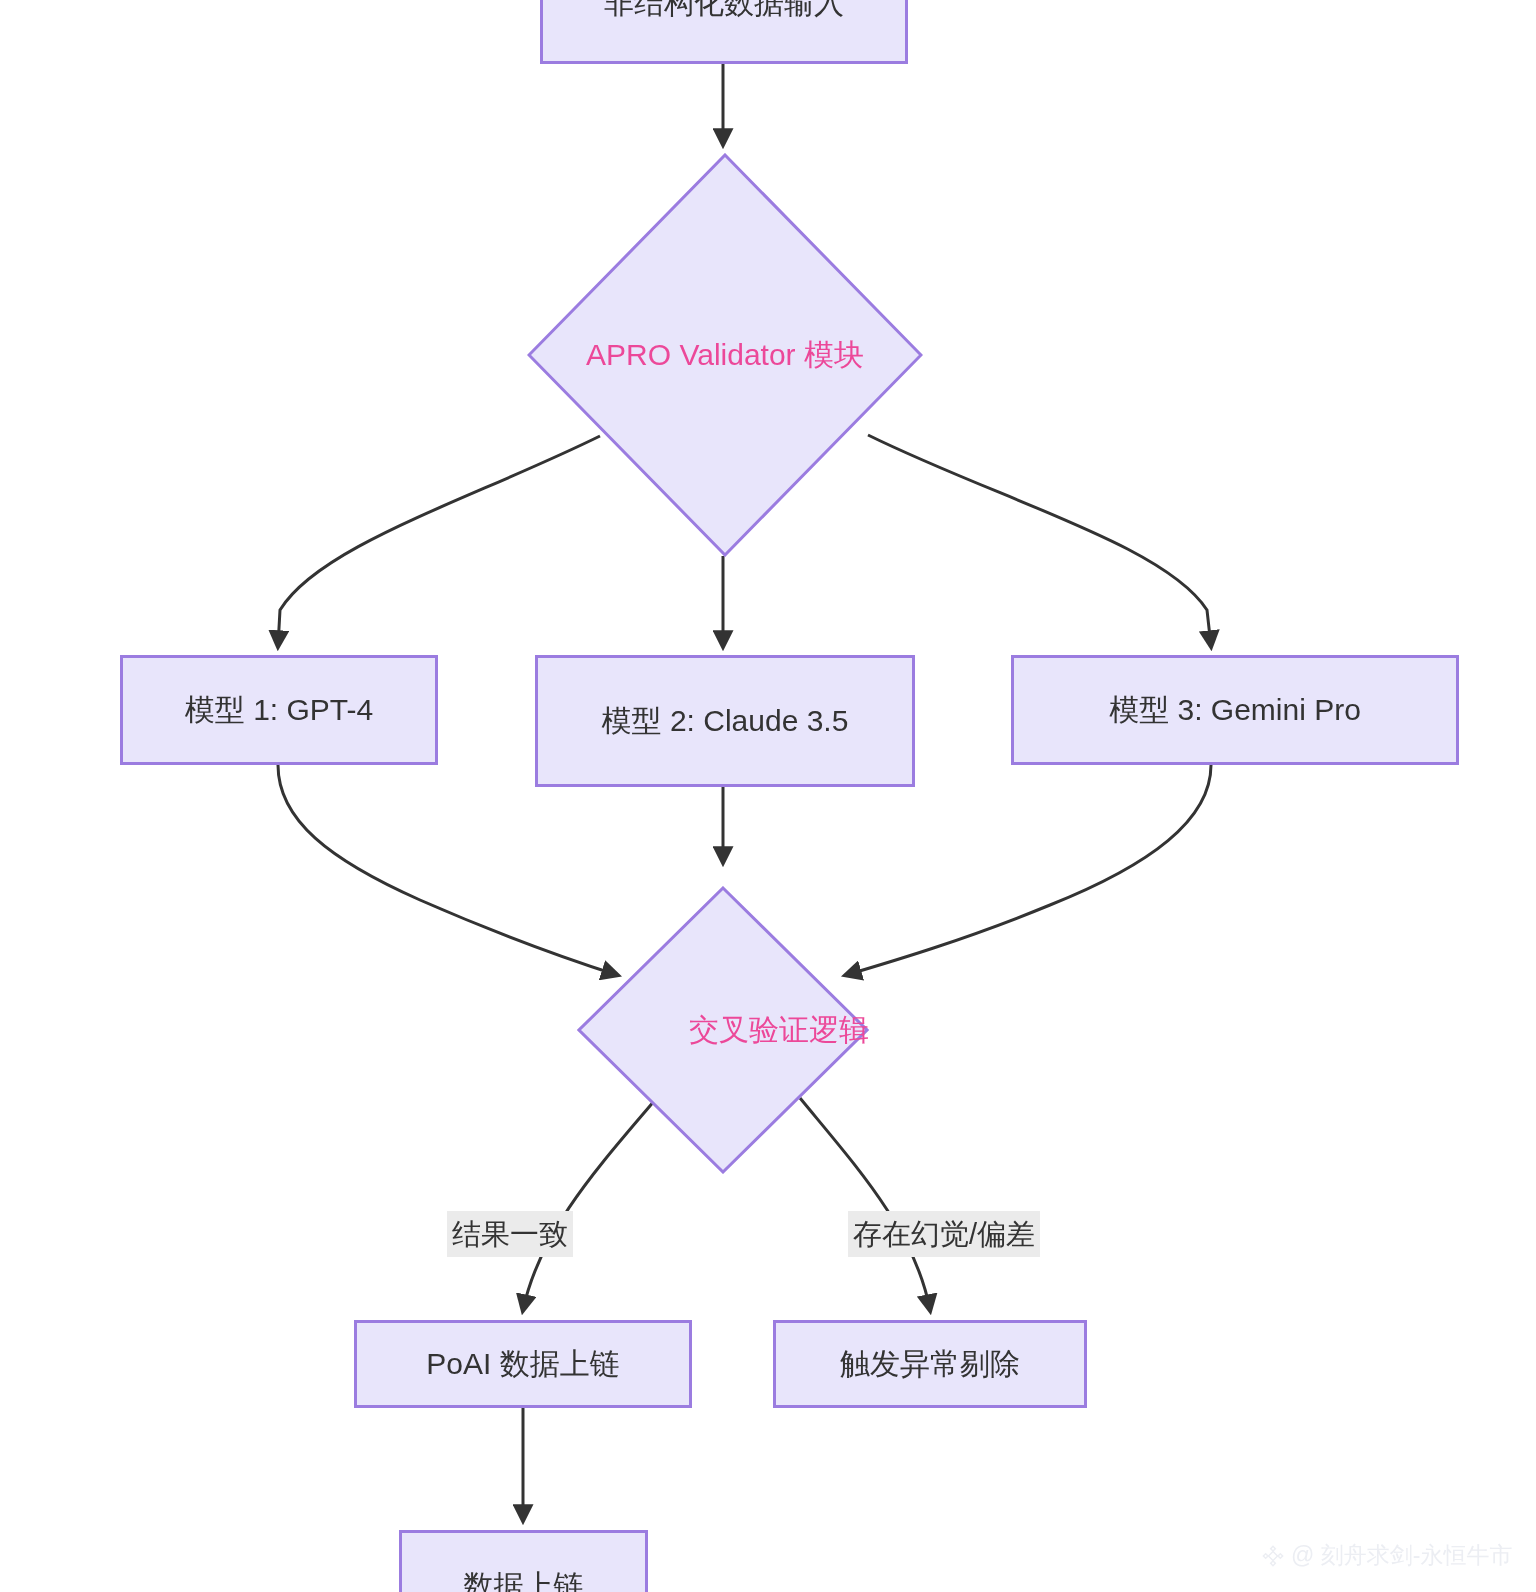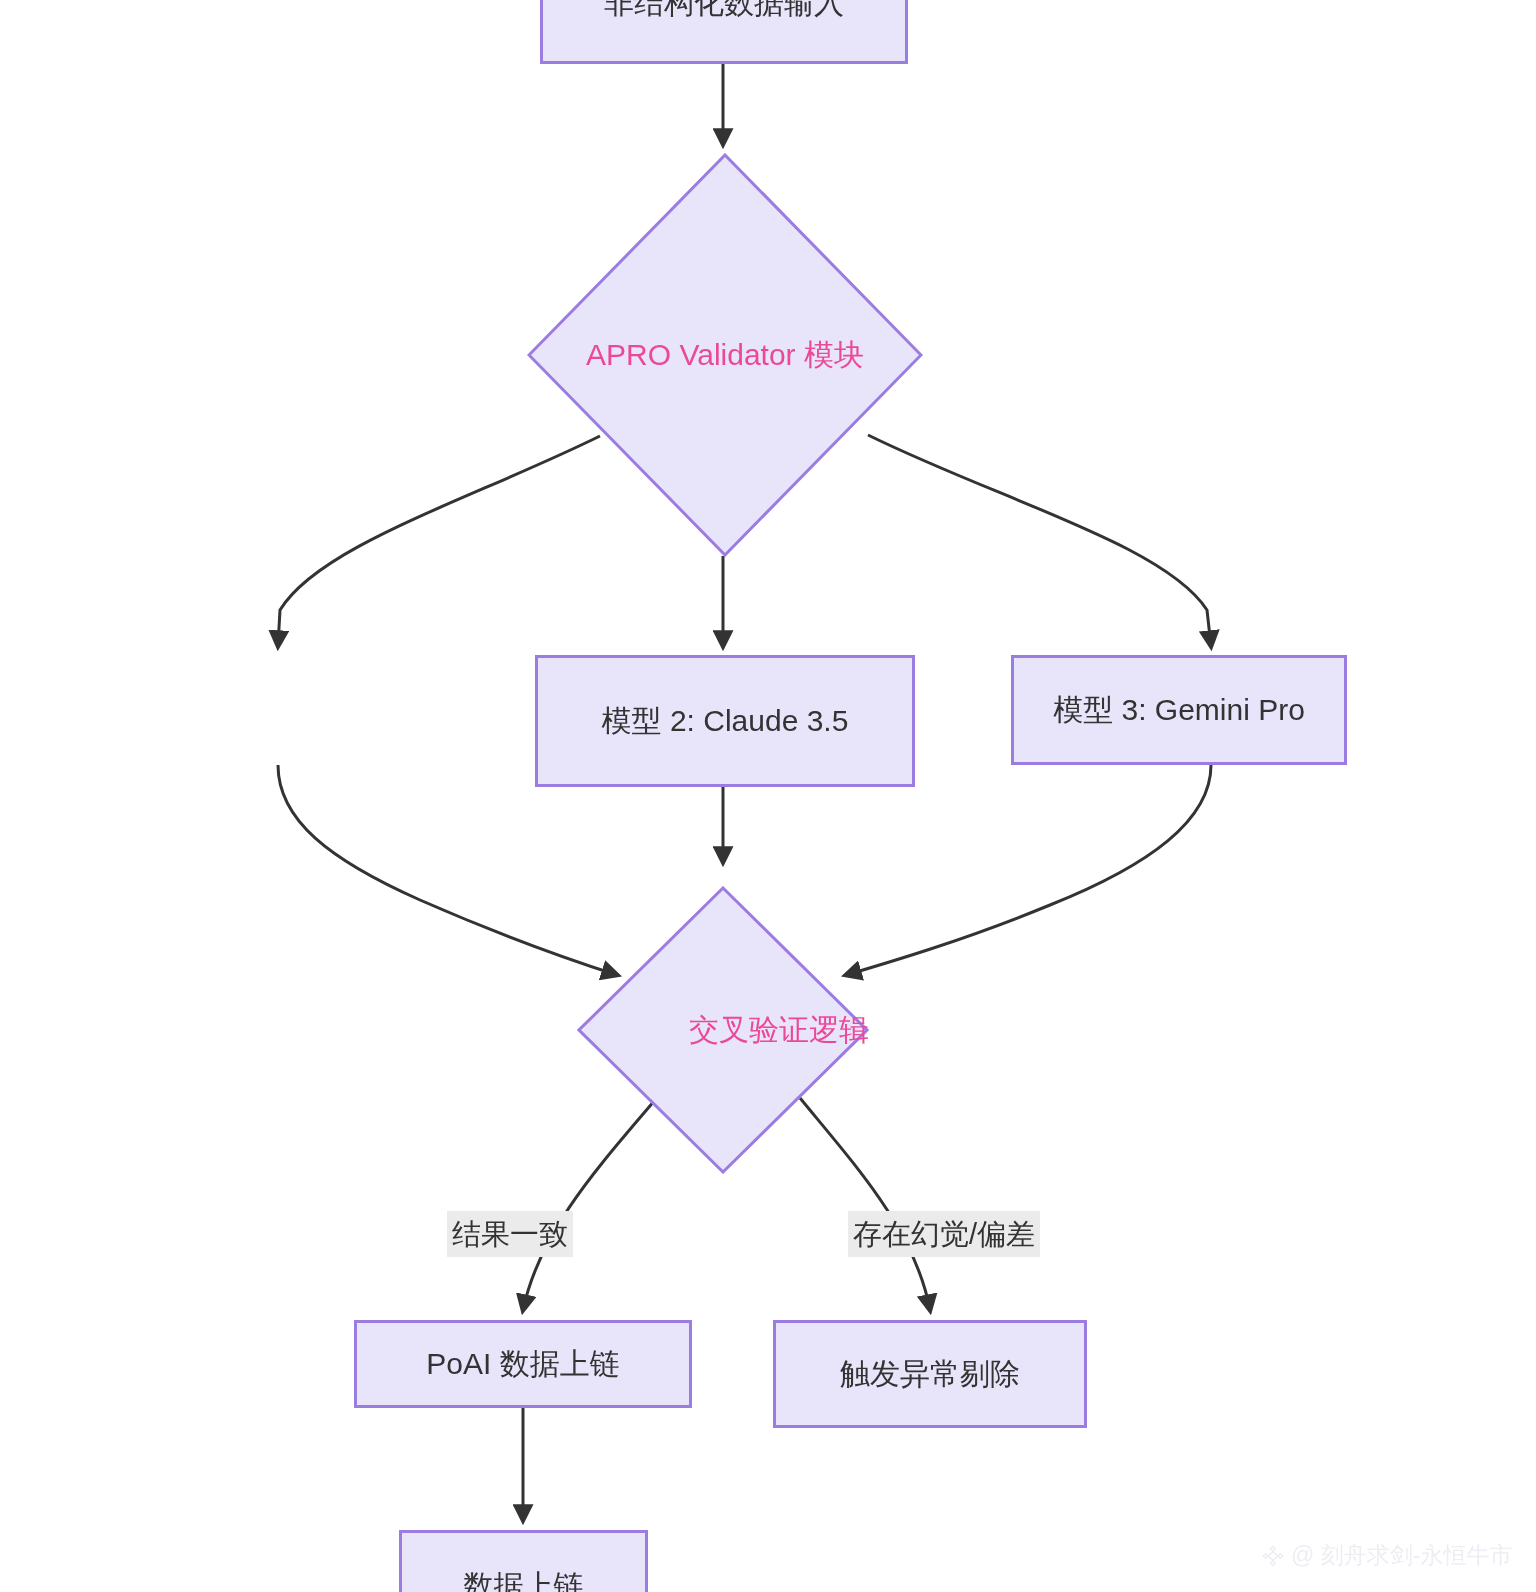--- a/index.html
+++ b/index.html
@@ -127,26 +127,29 @@
     <span>非结构化数据输入</span>
   </div>
 
   <div class="diamond-wrap" style="left:527px; top:153px; width:396px; height:404px;">
     <svg class="diamond-shape" viewBox="0 0 396 404" preserveAspectRatio="none">
       <polygon points="198,2 394,202 198,402 2,202"></polygon>
     </svg>
     <span class="diamond-label">APRO Validator 模块</span>
   </div>
 
+  <div class="node" style="left:120px; top:655px; width:318px; height:110px;">
+    <span>模型 1: GPT-4</span>
+  </div>
 
   <div class="node" style="left:535px; top:655px; width:380px; height:132px;">
     <span>模型 2: Claude 3.5</span>
   </div>
 
-  <div class="node" style="left:1011px; top:655px; width:336px; height:110px;">
+  <div class="node" style="left:1011px; top:655px; width:448px; height:110px;">
     <span>模型 3: Gemini Pro</span>
   </div>
 
   <div class="diamond-wrap" style="left:577px; top:886px; width:292px; height:288px;justify-content:flex-end;">
     <svg class="diamond-shape" viewBox="0 0 292 288" preserveAspectRatio="none">
       <polygon points="146,2 290,144 146,286 2,144"></polygon>
     </svg>
     <span class="diamond-label">交叉验证逻辑</span>
   </div>
 
@@ -155,21 +158,21 @@
   </div>
 
   <div class="edge-label" style="left:828px; top:1211px;margin-left:20px;">
     <span>存在幻觉/偏差</span>
   </div>
 
   <div class="node" style="left:354px; top:1320px; width:338px; height:88px;">
     <span>PoAI 数据上链</span>
   </div>
 
-  <div class="node" style="left:773px; top:1320px; width:314px; height:108px;">
+  <div class="node" style="left:773px; top:1320px; width:314px; height:88px;">
     <span>触发异常剔除</span>
   </div>
 
   <div class="node" style="left:399px; top:1530px; width:249px; height:110px; align-items:flex-start; padding-top:34px;">
     <span>数据上链</span>
   </div>
 
   <div class="watermark" style="left:1262px; top:1540px;">
     <span>
       <svg width="22" height="22" viewBox="0 0 24 24" xmlns="http://www.w3.org/2000/svg">

